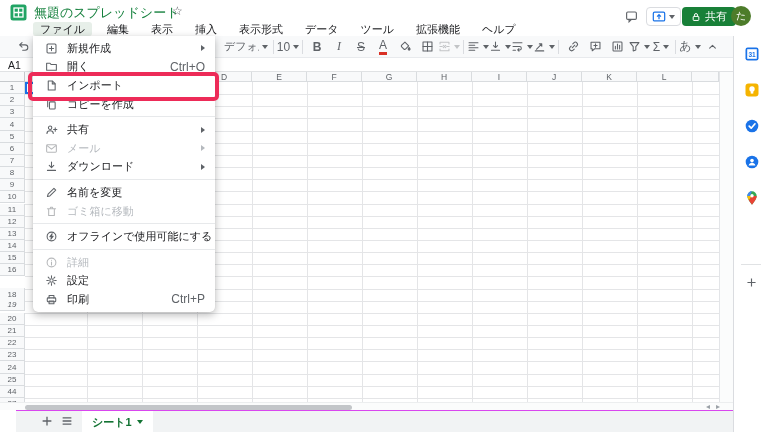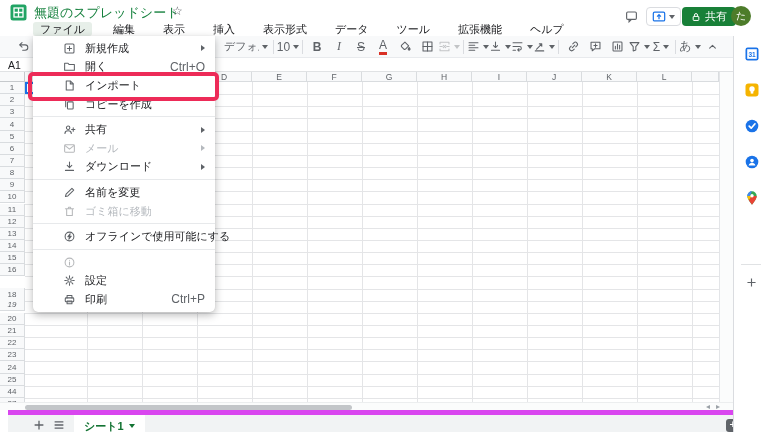--- a/index.html
+++ b/index.html
@@ -10,21 +10,21 @@
 
 #titlebar{position:absolute;left:0;top:0;width:768px;height:22px;background:#fff}
 #logo{position:absolute;left:10px;top:4px;width:17px;height:17px}
 #doc-title{position:absolute;left:34px;top:4px;font-size:13px;color:#15803d;white-space:nowrap}
 #star{position:absolute;left:172px;top:4px;font-size:12px;color:#5f6368}
 #comment-history{position:absolute;left:625px;top:10px}
 #present-btn{position:absolute;left:646px;top:7px;height:19px;display:flex;align-items:center;gap:3px;padding:0 5px;border:1px solid #dadce0;border-radius:4px;background:#fff}
 #share-btn{position:absolute;left:682px;top:7px;height:19px;display:flex;align-items:center;gap:4px;padding:0 9px;border-radius:4px;color:#fff;font-size:11px}
 #avatar{position:absolute;left:731px;top:6px;width:20px;height:20px;border-radius:50%;color:#fff;font-size:10px;display:flex;align-items:center;justify-content:center}
 
-#menubar{position:absolute;left:33px;top:22px;height:14px;display:flex;gap:14px;font-size:11px;color:#202124}
+#menubar{position:absolute;left:33px;top:22px;height:14px;display:flex;gap:8px;font-size:11px;color:#202124}
 .mb-item{padding:1px 7px;border-radius:3px;line-height:12px;white-space:nowrap}
 .mb-item.active{background:#e7efe9}
 
 #toolbar{position:absolute;left:0;top:36px;width:733px;height:22px;background:#f8f9fa;border-bottom:1px solid #e8eaed;display:flex;align-items:center;padding-left:12px}
 .tb-btn{height:20px;min-width:22px;display:flex;align-items:center;justify-content:center;gap:3px;border-radius:3px;color:#5f6368;font-size:12px;padding:0 2px;white-space:nowrap}
 .tb-btn.disabled{opacity:.35}
 .tb-sep{width:1px;height:14px;background:#dadce0;margin:0 3px;flex:none}
 .tb-spacer{width:188px;flex:none}
 .push-right{margin-left:auto;margin-right:10px}
 .caret{width:0;height:0;border-left:3.5px solid transparent;border-right:3.5px solid transparent;border-top:4px solid #5f6368}
@@ -43,34 +43,34 @@
 .vline{position:absolute;width:1px;background:#e4e5e7}
 .hline{position:absolute;height:1px;background:#e4e5e7}
 #selection{position:absolute;border:2px solid #1a73e8;background:transparent;z-index:2}
 
 #vscroll{position:absolute;left:719px;top:72px;width:14px;height:338px;background:#fbfcfc;border-left:1px solid #e3e5e8;z-index:4}
 #vscroll .arr{position:absolute;left:4px;bottom:4px;width:0;height:0;border-left:3.5px solid transparent;border-right:3.5px solid transparent;border-top:4px solid #9aa0a6}
 #hscroll{position:absolute;left:0;top:402px;width:733px;height:8px;background:#fbfcfc;border-top:1px solid #eceeef;z-index:4}
 #hthumb{position:absolute;left:25px;top:1.5px;width:327px;height:5px;border-radius:3px;background:#c3c6c9}
 .hs-arrow{position:absolute;top:0;font-size:8px;color:#9aa0a6;line-height:8px}
 
-#bottombar{position:absolute;left:8px;top:410px;width:733px;height:22px;background:#f1f3f4;border-top:5px solid #d946ef;z-index:6}
+#bottombar{position:absolute;left:16px;top:410px;width:733px;height:22px;background:#f1f3f4;border-top:1px solid #d946ef;z-index:6}
 #add-sheet{position:absolute;left:24px;top:3px}
 #all-sheets{position:absolute;left:44px;top:3px}
 #sheet-tab{position:absolute;left:66px;top:0;height:22px;background:#fff;display:flex;align-items:center;gap:5px;padding:0 10px;font-size:11px;color:#137333;font-weight:bold}
 #sheet-tab .caret{border-top-color:#137333}
 #plus-badge{position:absolute;left:718px;top:4px;width:13px;height:13px;border-radius:3px;background:#5f6368;color:#fff;font-size:10px;line-height:12px;text-align:center}
 
 #sidepanel{position:absolute;left:733px;top:36px;width:35px;height:396px;background:#fff;border-left:1px solid #dadce0;z-index:7}
 .sp-icon{position:absolute;left:10px;width:16px;height:16px}
 #sp-sep{position:absolute;left:7px;top:228px;width:20px;height:1px;background:#e0e2e4}
 #sp-plus{position:absolute;left:11px;top:240px;color:#5f6368}
 
 #file-menu{position:absolute;left:33px;top:36px;width:182px;background:#fff;border-radius:0 0 5px 5px;box-shadow:0 3px 8px rgba(0,0,0,.28),0 0 1px rgba(0,0,0,.15);padding:3px 0;z-index:10}
-.fm-item{display:flex;align-items:center;height:18.6px;padding:0 10px 0 30px;gap:9px;font-size:11px;color:#202124}
+.fm-item{display:flex;align-items:center;height:18.6px;padding:0 10px 0 12px;gap:9px;font-size:11px;color:#202124}
 .fm-item .ic{width:13px;flex:none}
 .fm-label{flex:1;white-space:nowrap}
 .fm-shortcut{font-size:12px;color:#5f6368}
 .fm-sub{width:0;height:0;border-top:3.5px solid transparent;border-bottom:3.5px solid transparent;border-left:4px solid #5f6368}
 .fm-item.disabled{color:#b5b9be}
 .fm-item.disabled .ic{opacity:.45}
 .fm-item.disabled .fm-sub{border-left-color:#b5b9be}
 .fm-sep{height:1px;background:#e7e9eb;margin:3px 0}
 
 #highlight-box{position:absolute;left:28px;top:72px;width:191px;height:29px;border:4.5px solid #ed2b58;border-radius:5px;z-index:12}
@@ -522,20 +522,21 @@
       <span class="fm-label">オフラインで使用可能にする</span>
     </div>
     <div class="fm-sep"></div>
     <div class="fm-item disabled">
       <span class="ic">
         <svg viewBox="0 0 16 16" width="13" height="13" fill="none" stroke="currentColor" stroke-width="1.3" stroke-linecap="round" stroke-linejoin="round">
           <circle cx="8" cy="8" r="5.4"></circle>
           <path d="M8 7.4 V11 M8 5.2 v0.1"></path>
         </svg>
       </span>
+      <span class="fm-label">詳細</span>
     </div>
     <div class="fm-item">
       <span class="ic">
         <svg viewBox="0 0 16 16" width="13" height="13" fill="none" stroke="currentColor" stroke-width="1.3" stroke-linecap="round" stroke-linejoin="round">
           <circle cx="8" cy="8" r="2.1"></circle>
           <path d="M8 2.2 v2 M8 11.8 v2 M2.2 8 h2 M11.8 8 h2 M3.9 3.9 l1.4 1.4 M10.7 10.7 l1.4 1.4 M12.1 3.9 l-1.4 1.4 M5.3 10.7 l-1.4 1.4"></path>
         </svg>
       </span>
       <span class="fm-label">設定</span>
     </div>

